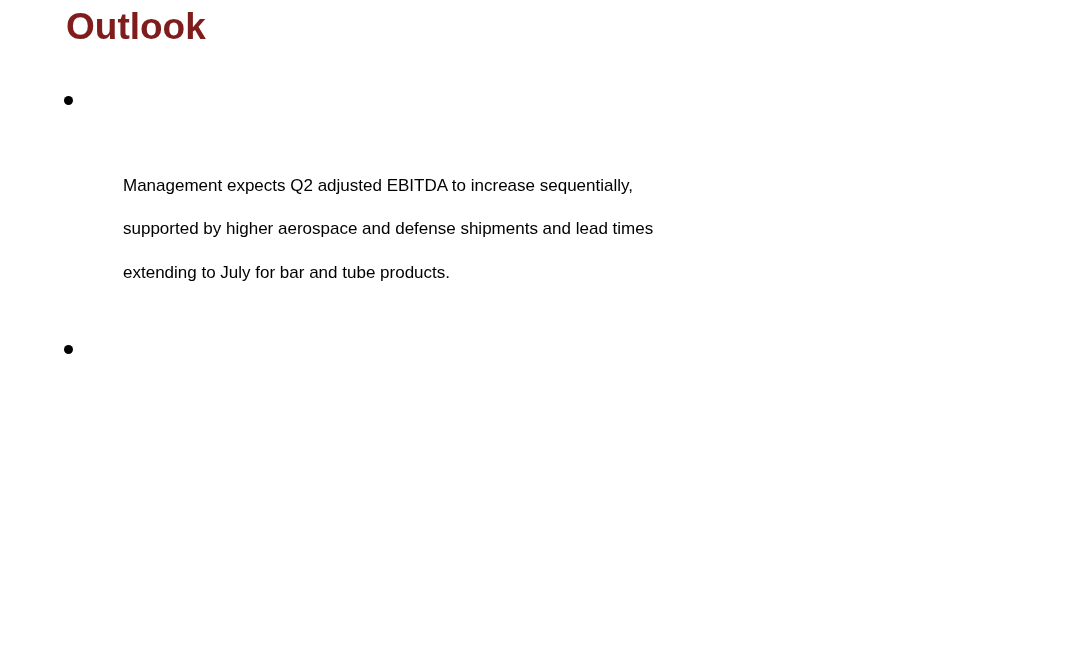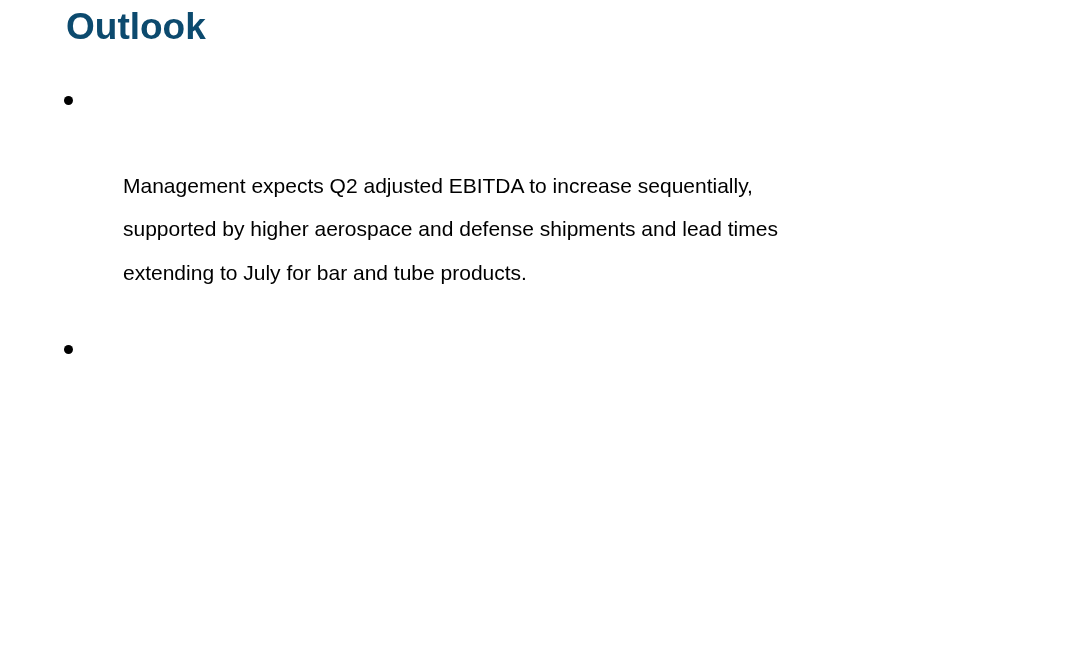--- a/index.html
+++ b/index.html
@@ -17,33 +17,33 @@
   .doc {
     padding-left: 66px;
     padding-right: 40px;
     box-sizing: border-box;
   }
   .doc-title {
     margin: 6px 0 0 0;
     font-size: 37px;
     font-weight: 700;
     line-height: 1.15;
-    color: #0c4a6e;
+    color: #7f1d1d;
     letter-spacing: 0px;
   }
   ul.bullet-list {
     list-style: none;
     margin: 28px 0 0 0;
     padding: 0;
   }
   ul.bullet-list li {
     position: relative;
     padding-left: 57px;
     margin: 0 0 31.5px 0;
-    font-size: 21px;
+    font-size: 17px;
     line-height: 43.5px;
     white-space: pre-line;
     max-width: 905px;
   }
   ul.bullet-list li:last-child {
     margin-bottom: 0;
   }
   ul.bullet-list li .bullet-dot {
     position: absolute;
     left: -2px;

